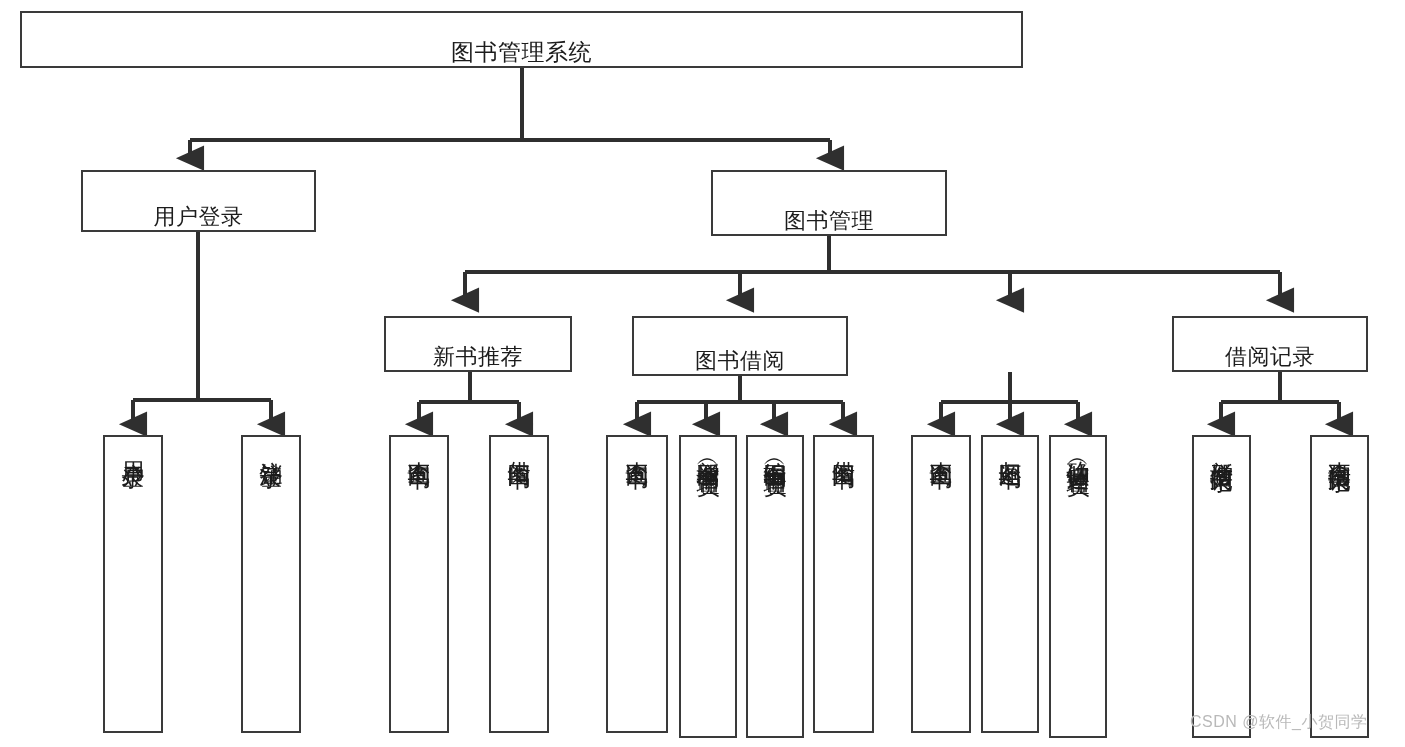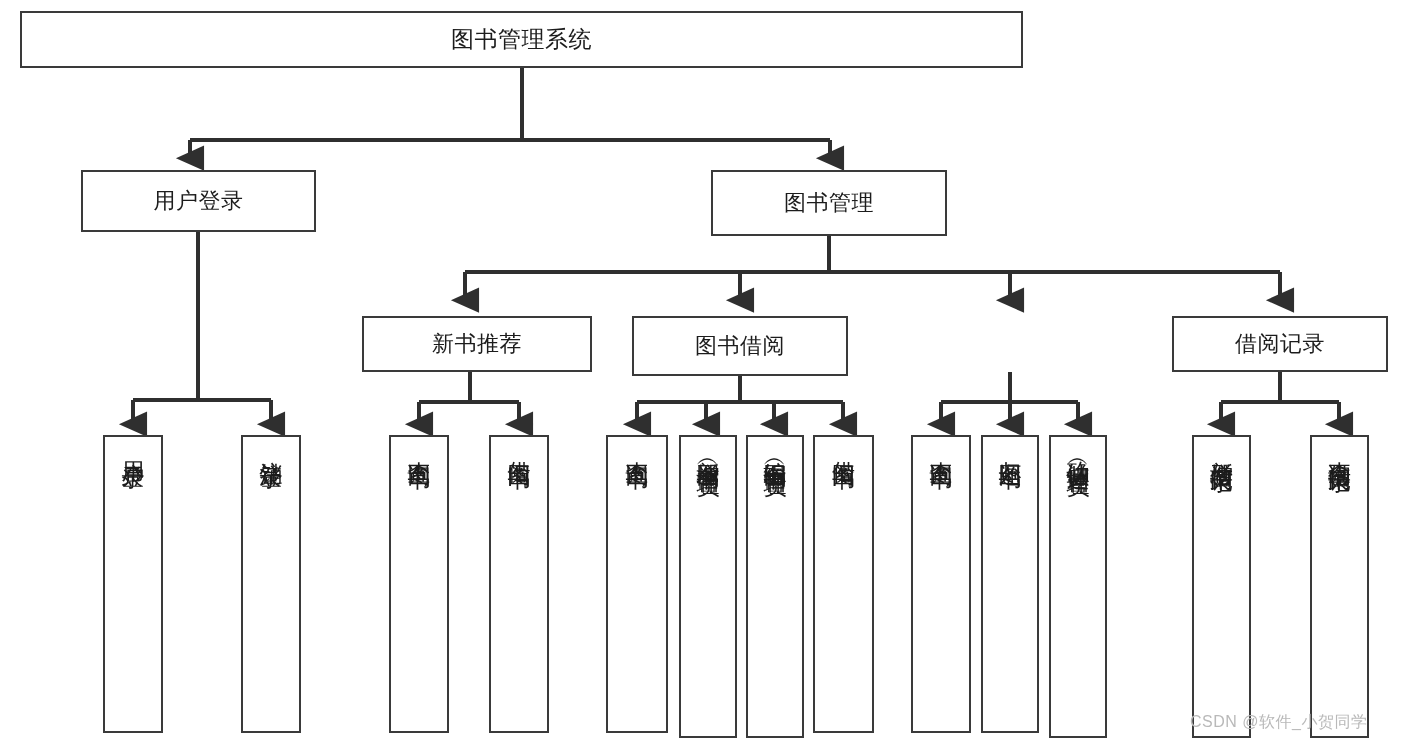--- a/index.html
+++ b/index.html
@@ -26,21 +26,21 @@
     width: 1405px;
     height: 747px;
     pointer-events: none;
   }
   .node {
     position: absolute;
     box-sizing: border-box;
     background: #ffffff;
     border: 2.5px solid #3a3a3a;
     display: flex;
-    align-items: center;
+    align-items: flex-end;
     justify-content: center;
     color: #1c1c1c;
   }
   .node-label {
     display: block;
     text-align: center;
     line-height: 1.18;
     white-space: nowrap;
   }
   .node.horizontal .node-label {
@@ -131,27 +131,27 @@
     <span class="node-label">图书管理系统</span>
   </div>
 
   <div class="node horizontal" style="left:81px; top:170px; width:235px; height:62px;">
     <span class="node-label">用户登录</span>
   </div>
   <div class="node horizontal" style="left:711px; top:170px; width:236px; height:66px;">
     <span class="node-label">图书管理</span>
   </div>
 
-  <div class="node horizontal" style="left:362px; top:316px; width:230px; height:56px;">
+  <div class="node horizontal" style="left:384px; top:316px; width:188px; height:56px;">
     <span class="node-label">新书推荐</span>
   </div>
   <div class="node horizontal" style="left:632px; top:316px; width:216px; height:60px;">
     <span class="node-label">图书借阅</span>
   </div>
-  <div class="node horizontal" style="left:1172px; top:316px; width:216px; height:56px;">
+  <div class="node horizontal" style="left:1172px; top:316px; width:196px; height:56px;">
     <span class="node-label">借阅记录</span>
   </div>
 
   <div class="node vertical" style="left:103px; top:435px; width:60px; height:298px;">
     <span class="node-label">用户登录</span>
   </div>
   <div class="node vertical" style="left:241px; top:435px; width:60px; height:298px;">
     <span class="node-label">注销登录</span>
   </div>
 

